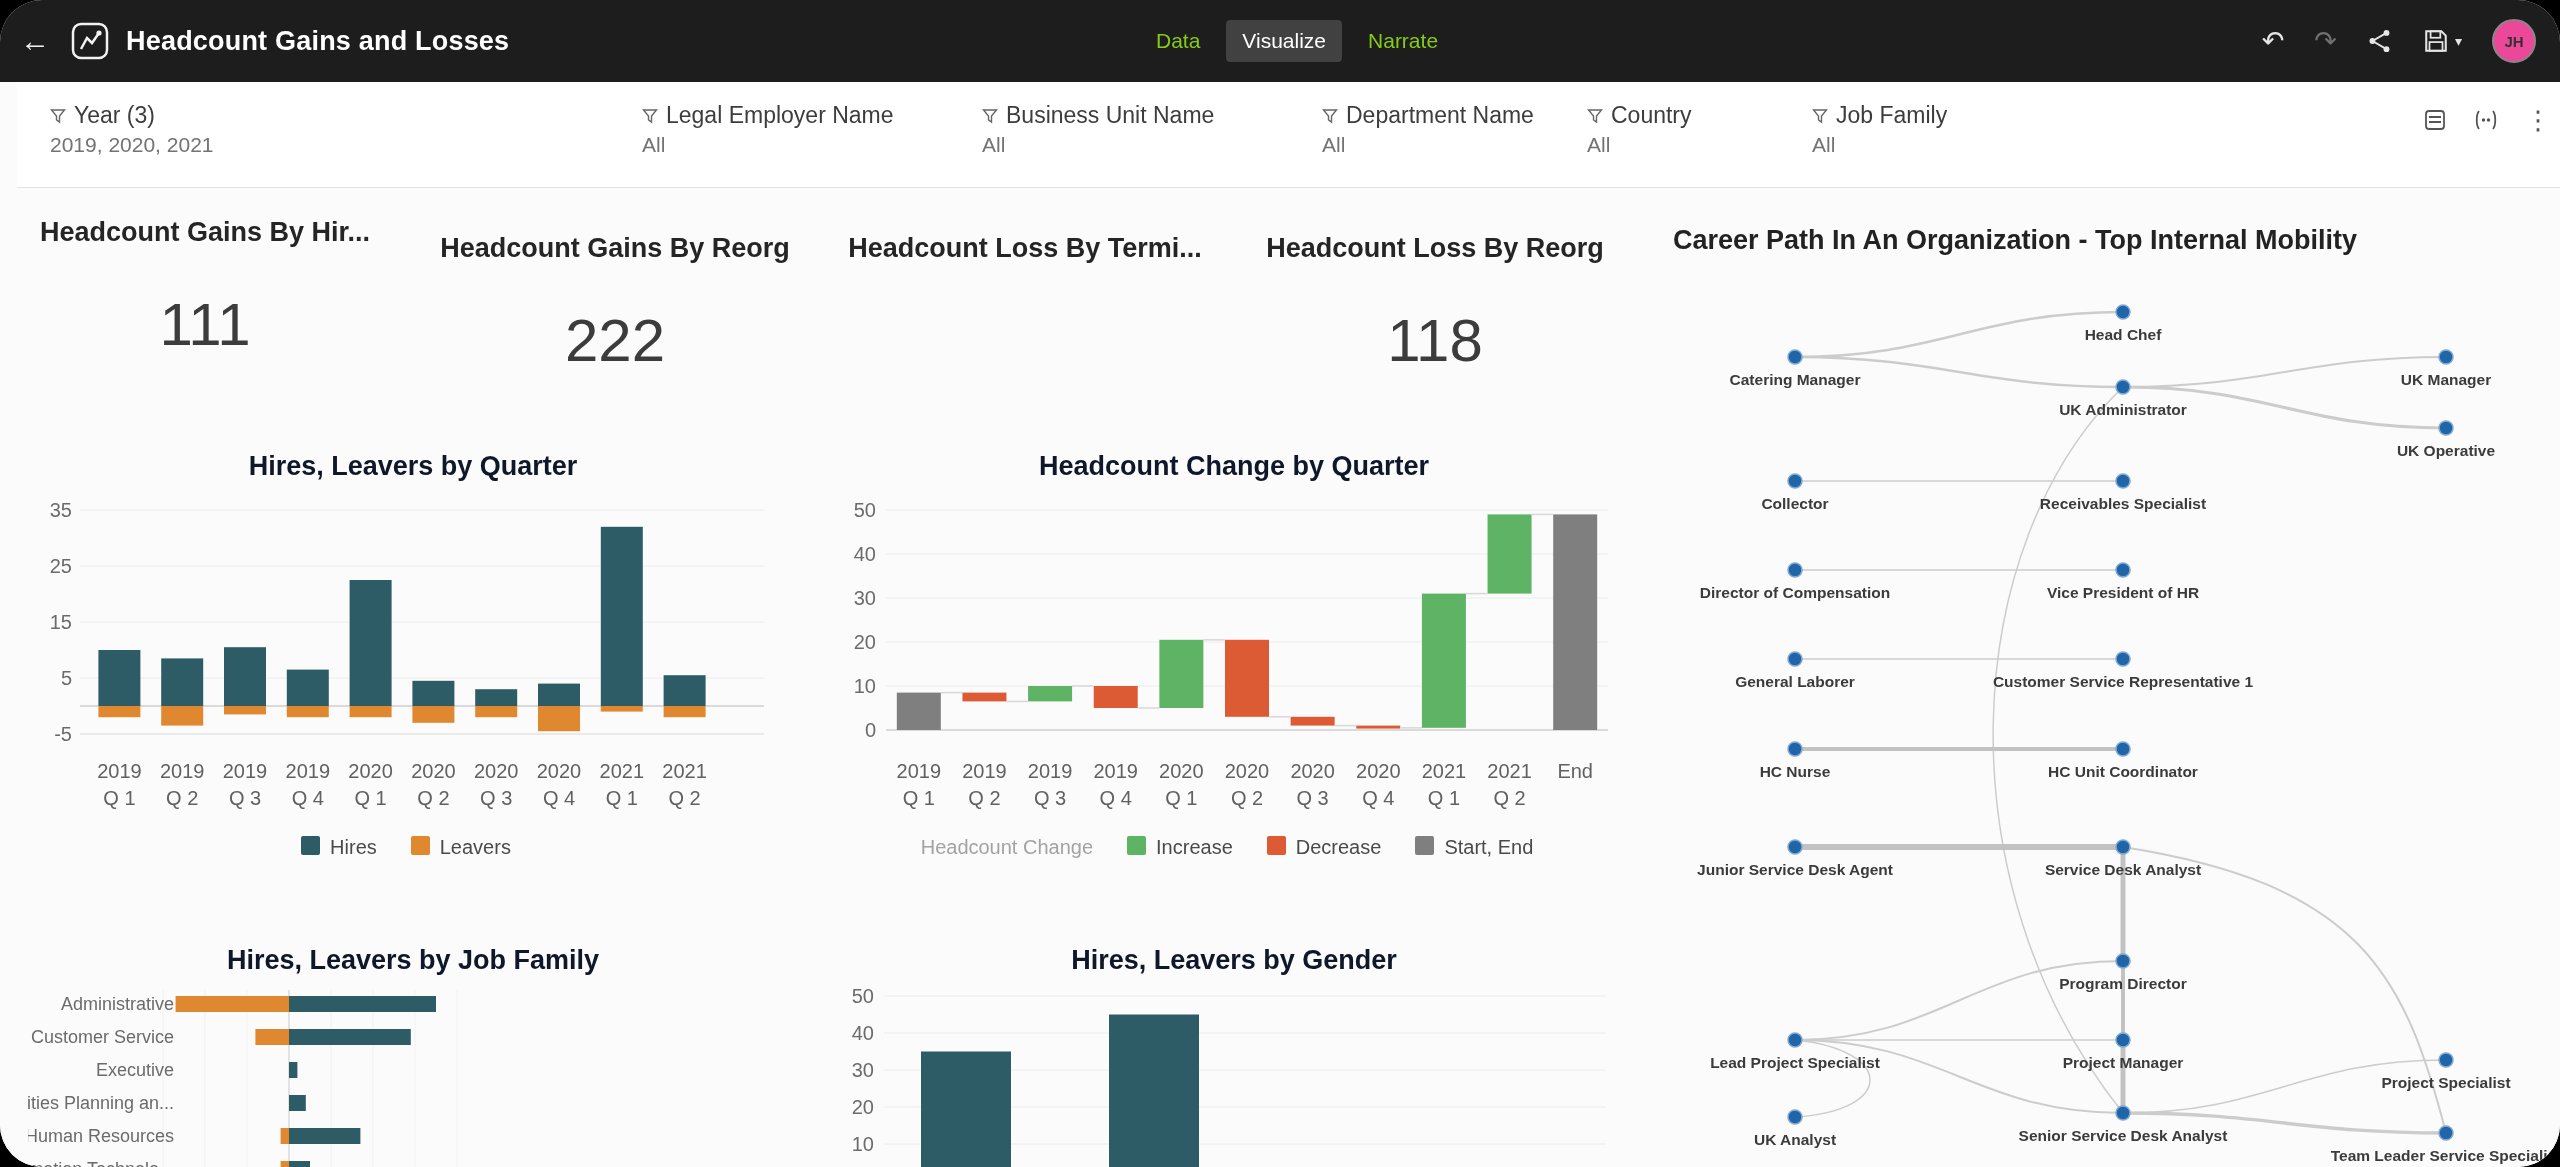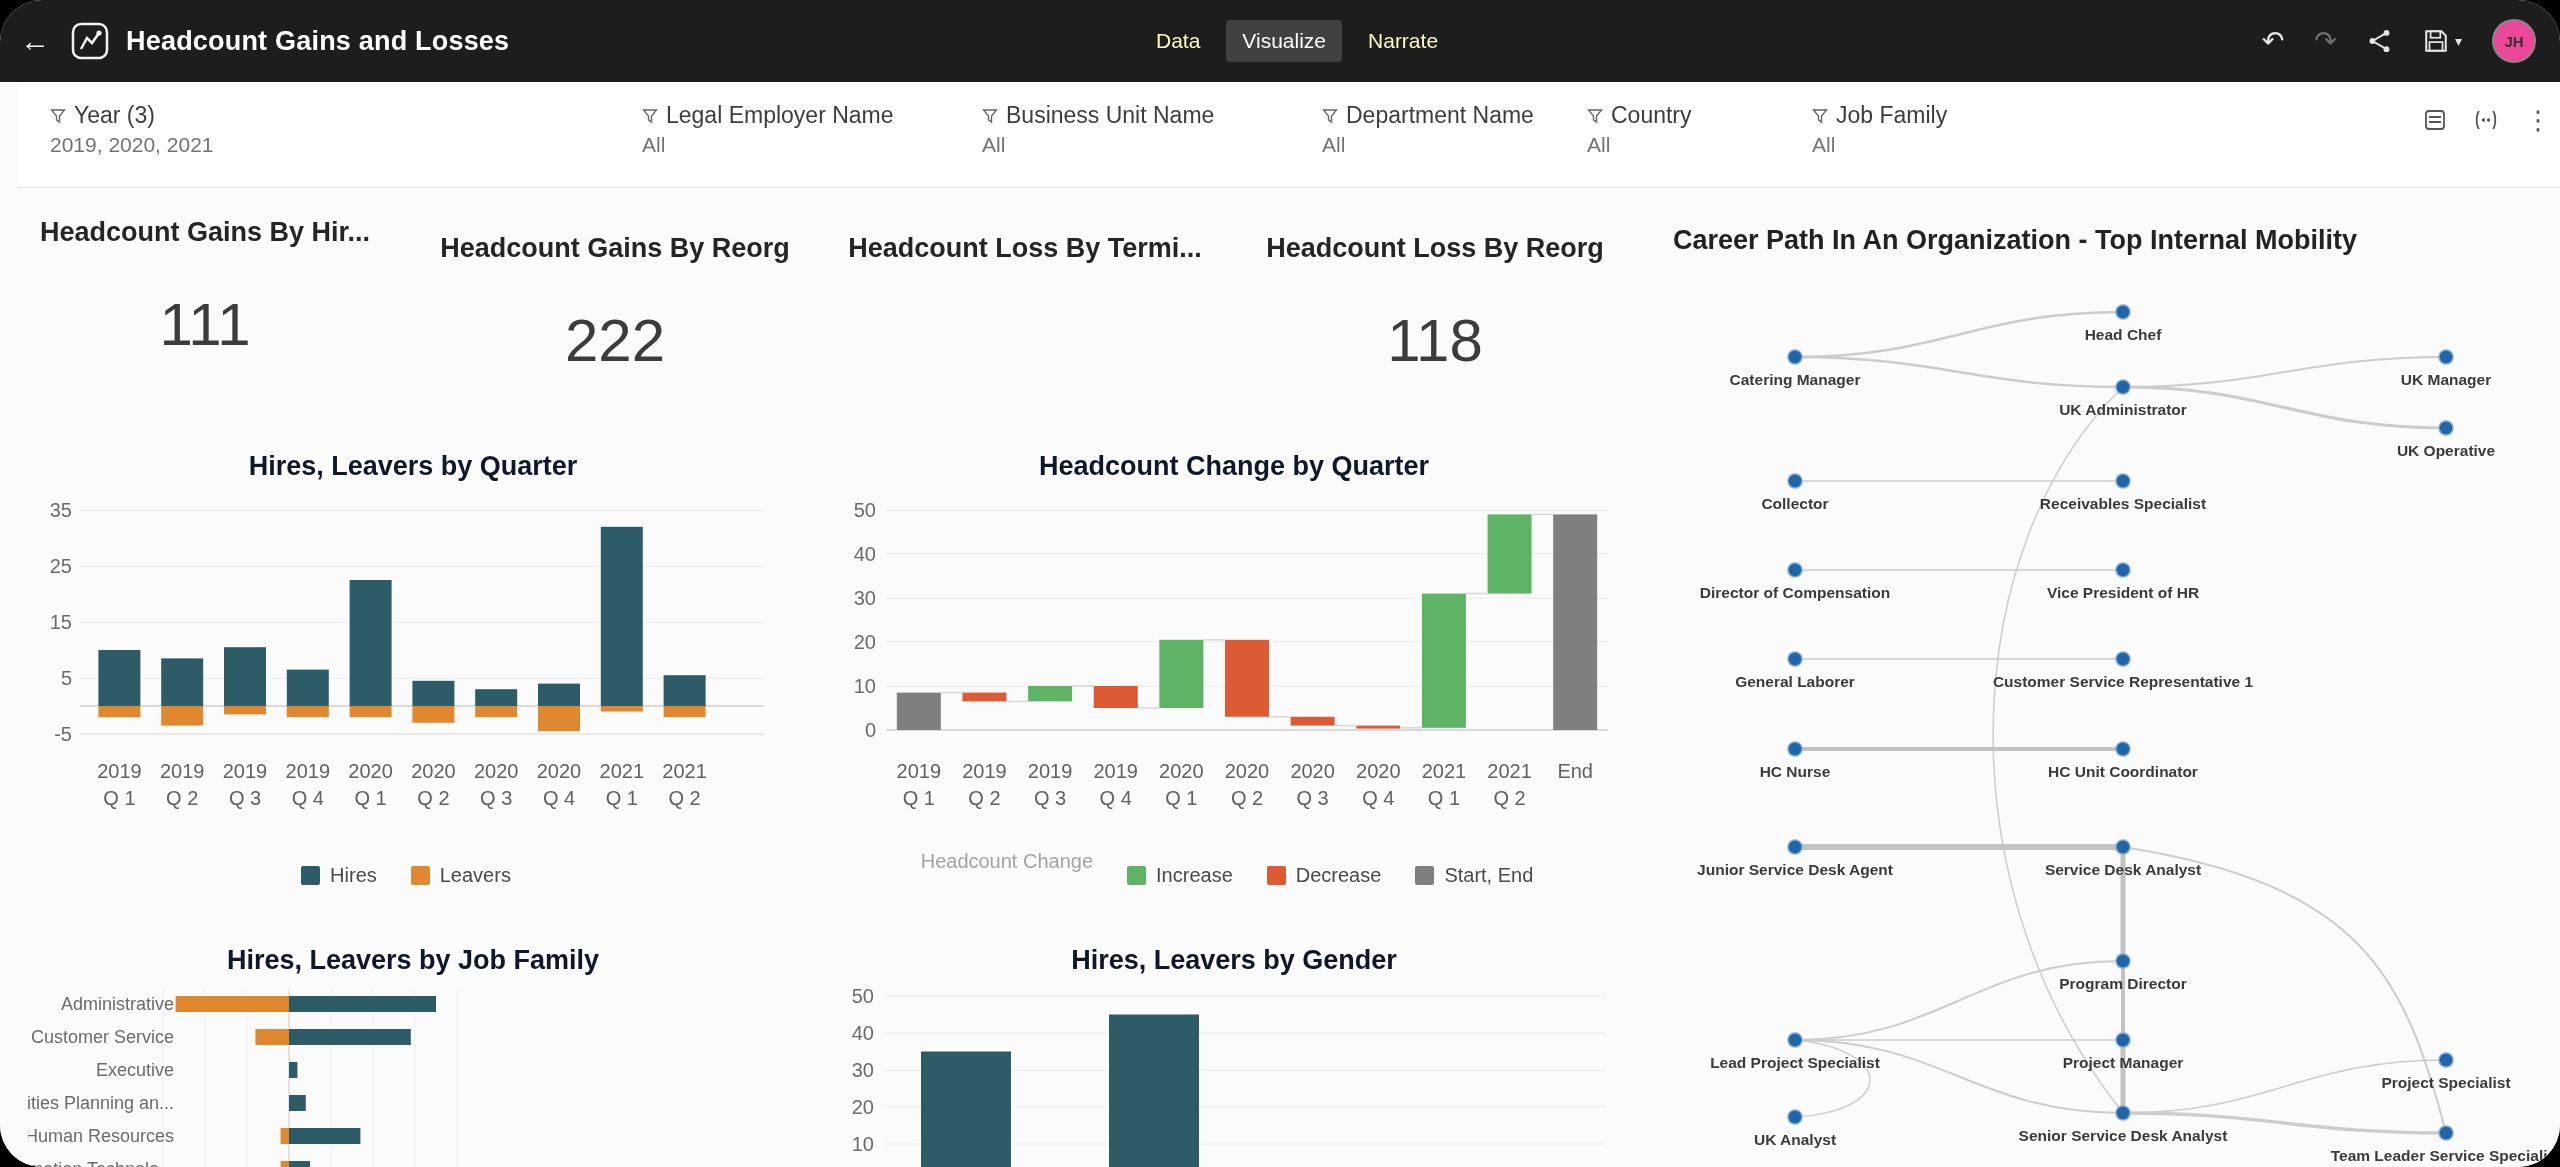--- a/index.html
+++ b/index.html
@@ -6,21 +6,21 @@
     font-family:"Liberation Sans",sans-serif;-webkit-font-smoothing:antialiased;}
   .frame{position:absolute;left:0;top:0;width:2560px;height:1167px;border-radius:42px;
     overflow:hidden;background:#fbfbfb;}
   
   .topbar{position:absolute;left:0;top:0;width:2560px;height:82px;background:#1d1d1d;
     display:flex;align-items:center;color:#fff;}
   .back{width:70px;text-align:center;font-size:30px;color:#f0f0f0;cursor:pointer;}
   .logo{width:40px;height:40px;margin-right:16px;flex:0 0 auto;}
   .tb-title{font-size:27px;font-weight:bold;color:#fff;letter-spacing:.2px;}
   .tabs{position:absolute;left:1140px;display:flex;align-items:center;gap:10px;}
-  .tab{font-size:21px;color:#fef9c3;padding:9px 16px;border-radius:4px;cursor:pointer;}
+  .tab{font-size:21px;color:#84cc16;padding:9px 16px;border-radius:4px;cursor:pointer;}
   .tab.active{background:#414141;color:#fff;}
   .tb-icons{position:absolute;right:24px;display:flex;align-items:center;gap:30px;}
   .tb-ic{font-size:27px;color:#e6e6e6;}
   .tb-ic.dim{color:#6f6f6f;}
   .savewrap{display:flex;align-items:center;gap:6px;}
   .caret{font-size:14px;color:#e6e6e6;}
   .avatar{width:40px;height:40px;border-radius:50%;background:#ec4899;color:#333;font-size:15px;
     font-weight:bold;display:flex;align-items:center;justify-content:center;border:2px solid #888;}
   
   .filterbar{position:absolute;left:17px;top:82px;width:2560px;height:106px;background:#fff;
@@ -37,21 +37,21 @@
   .canvas{position:absolute;left:0;top:189px;width:2560px;height:978px;background:#fbfbfb;}
   .tile{position:absolute;background:transparent;}
   .kpi{text-align:center;padding-top:26px;box-sizing:border-box;}
   .kpi-title{font-size:27px;font-weight:bold;color:#252525;}
   .kpi-value{margin-top:42px;font-size:60px;color:#3c3c3c;}
   .c-title{font-size:27px;font-weight:bold;color:#0f172a;padding:10px 0 6px 14px;text-align:center;}
   .legend{display:flex;justify-content:center;align-items:center;gap:34px;margin-top:4px;
     font-size:20px;color:#4a4a4a;}
   .legend .muted{color:#a3a3a3;}
   .sw{display:inline-block;width:19px;height:19px;border-radius:2px;vertical-align:-3px;margin-right:10px;}
-  .lgitem{display:flex;align-items:center;margin-top:28px;}
+  .lgitem{display:flex;align-items:flex-start;}
   svg text{font-family:"Liberation Sans",sans-serif;}
   .net-title{font-size:27px;font-weight:bold;color:#222;text-align:center;width:710px;padding-top:14px;}
 </style>
 </head>
 <body>
 
 <div class="frame">
 
   <div class="topbar">
     <div class="back">←</div>

